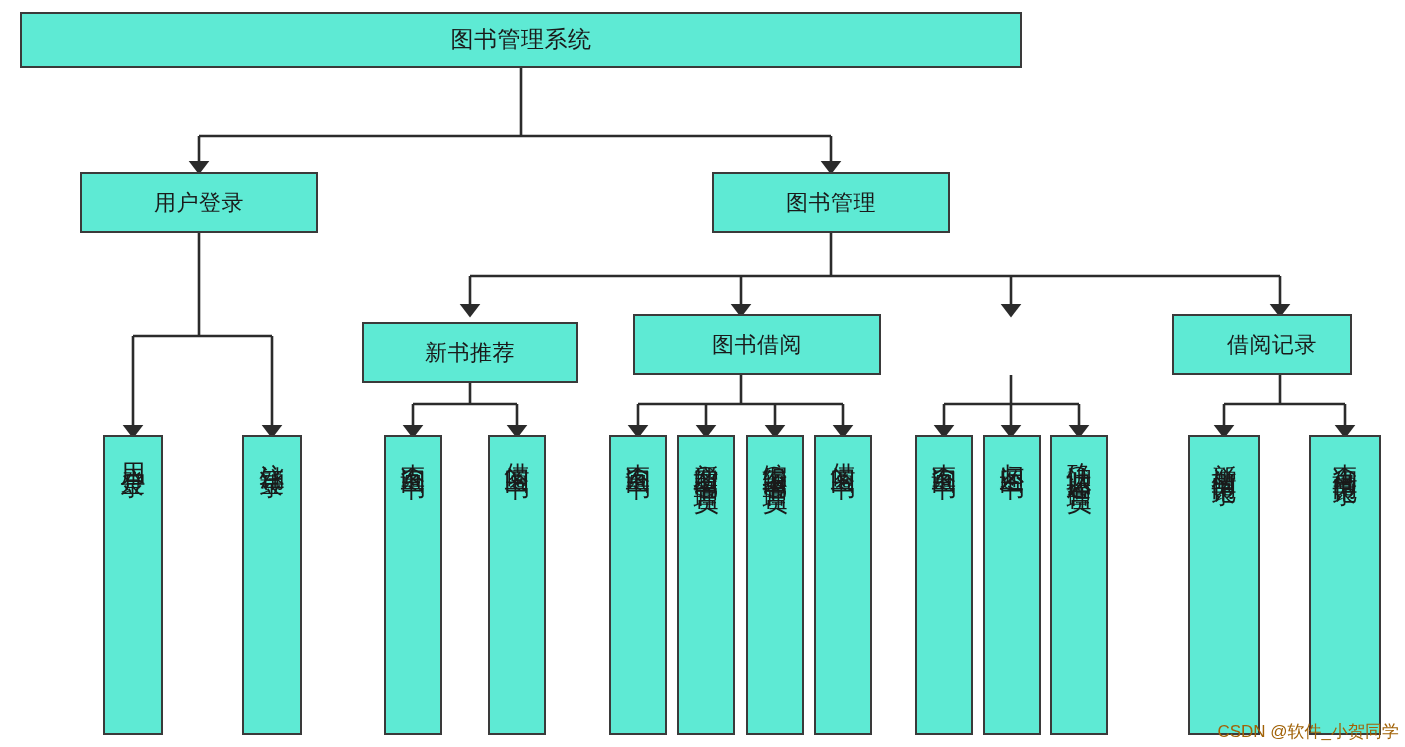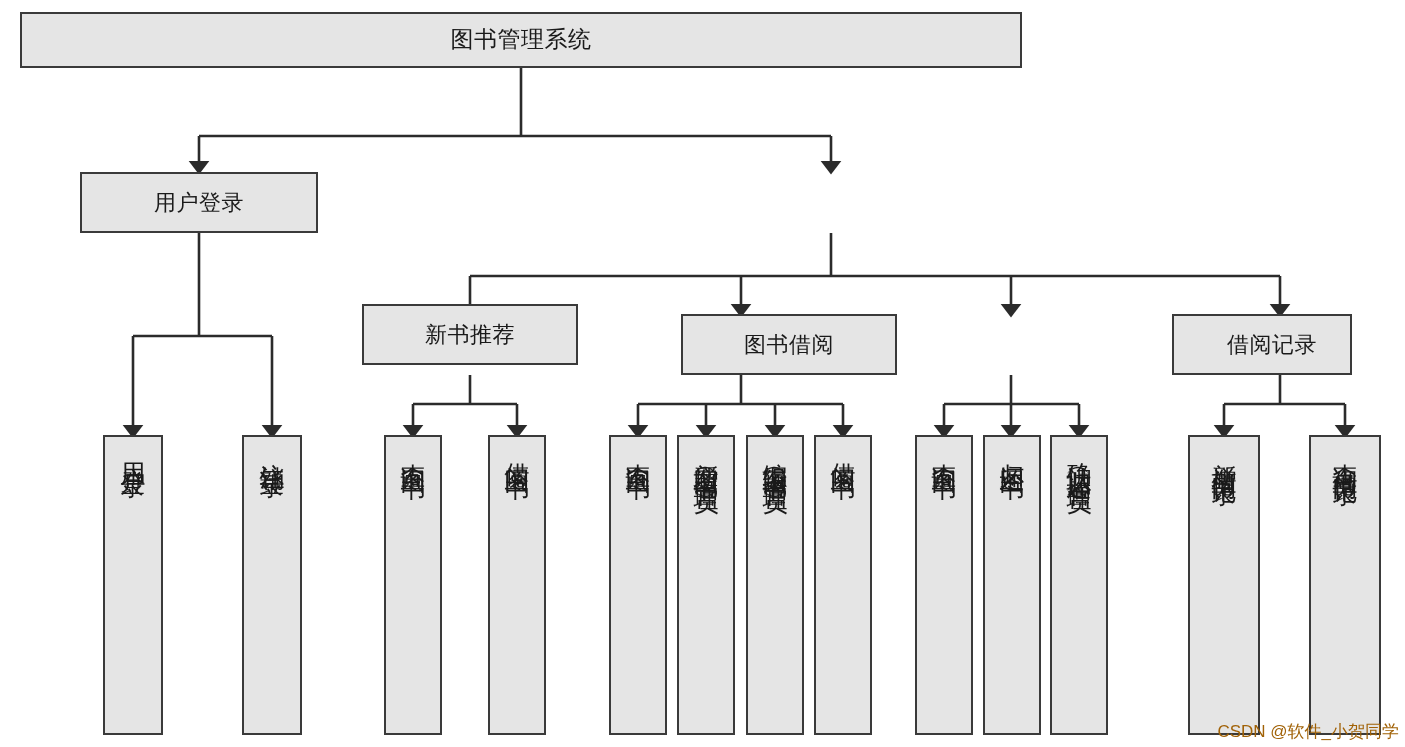--- a/index.html
+++ b/index.html
@@ -22,21 +22,21 @@
     left: 0;
     top: 0;
     width: 1405px;
     height: 747px;
     pointer-events: none;
   }
   .node {
     position: absolute;
     box-sizing: border-box;
     border: 2.5px solid #3a3a3a;
-    background: #e5e5e5;
+    background: #5eead4;
     display: flex;
     align-items: center;
     justify-content: center;
     color: #1a1a1a;
     z-index: 2;
   }
   .node-label {
     display: block;
     text-align: center;
     line-height: 1.18;
@@ -129,25 +129,28 @@
     </g>
   </svg>
 
   <div class="node h-node root" style="left:20px; top:12px; width:1002px; height:56px;">
     <span class="node-label">图书管理系统</span>
   </div>
 
   <div class="node h-node" style="left:80px; top:172px; width:238px; height:61px;">
     <span class="node-label">用户登录</span>
   </div>
-
-  <div class="node h-node" style="left:362px; top:304px; width:216px; height:61px;">
+  <div class="node h-node" style="left:712px; top:172px; width:238px; height:61px;">
+    <span class="node-label">图书管理</span>
+  </div>
+
+  <div class="node h-node" style="left:362px; top:322px; width:216px; height:61px;">
     <span class="node-label">新书推荐</span>
   </div>
-  <div class="node h-node" style="left:633px; top:314px; width:216px; height:61px;margin-left:48px;">
+  <div class="node h-node" style="left:633px; top:314px; width:248px; height:61px;">
     <span class="node-label">图书借阅</span>
   </div>
   <div class="node h-node" style="left:1172px; top:314px; width:180px; height:61px;padding-left:20px;">
     <span class="node-label">借阅记录</span>
   </div>
 
   <div class="node v-node" style="left:103px; top:435px; width:60px; height:300px;">
     <span class="node-label">用户登录</span>
   </div>
   <div class="node v-node" style="left:242px; top:435px; width:60px; height:300px;">

